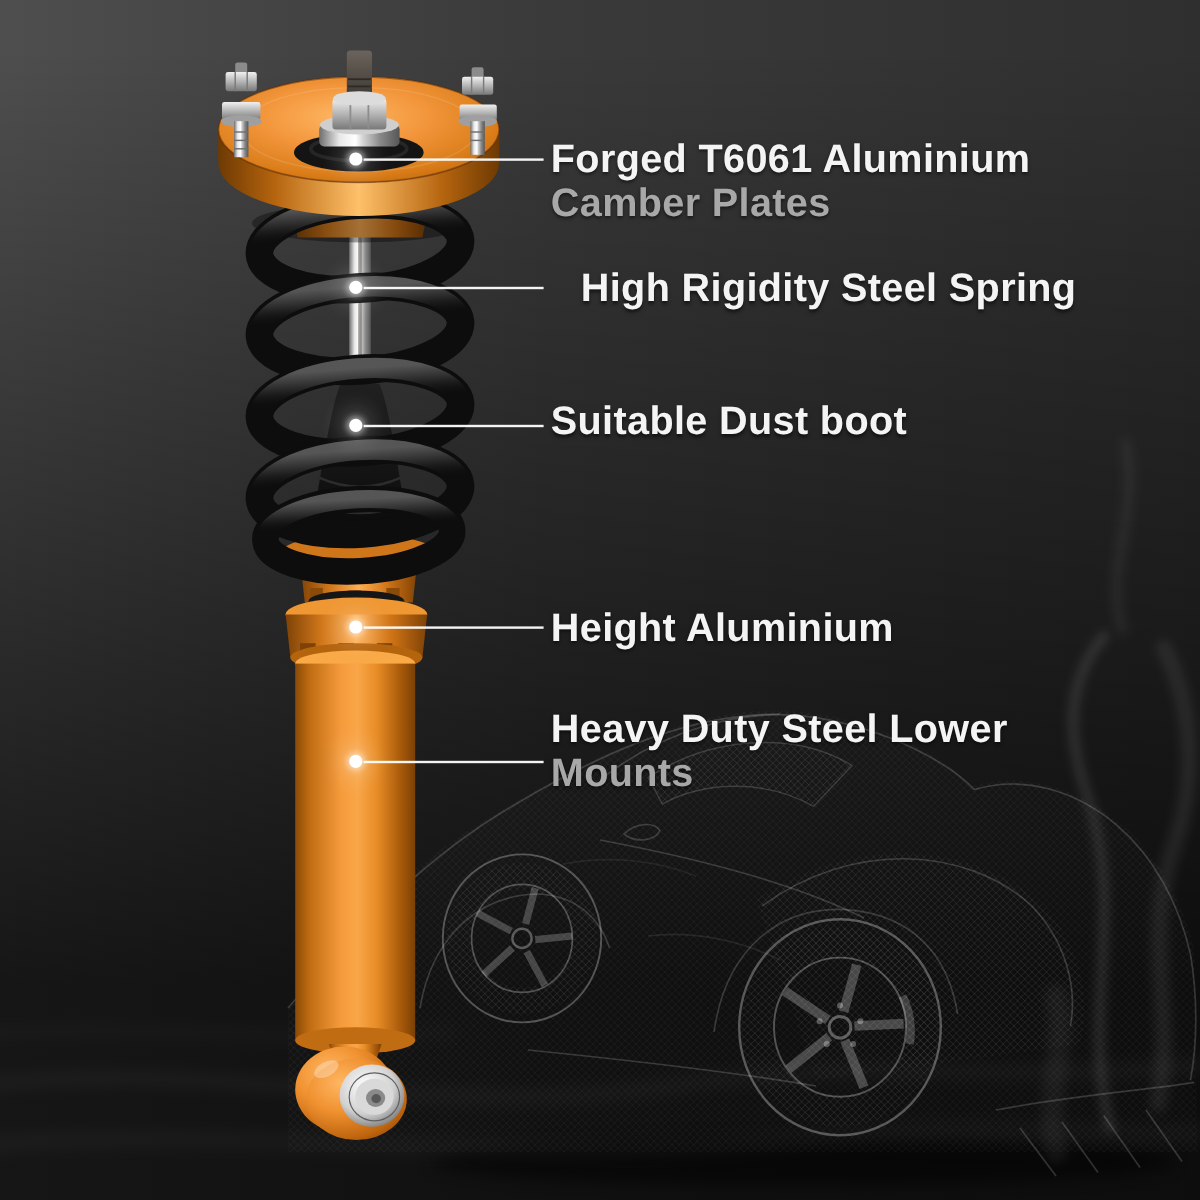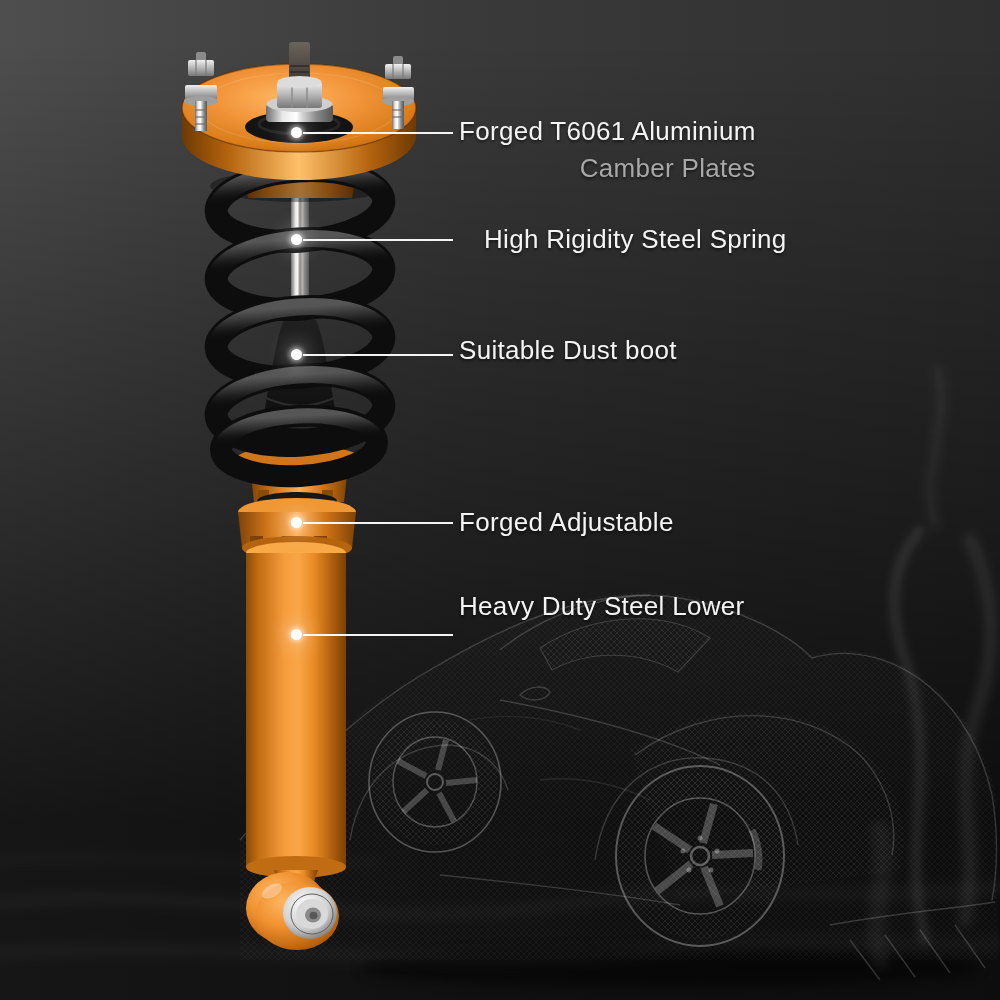--- a/index.html
+++ b/index.html
@@ -11,24 +11,24 @@
     font-family:"Liberation Sans", sans-serif;
   }
   svg{position:absolute;left:0;top:0;}
   .callout{position:absolute;left:0;top:0;width:0;height:0;}
   .dot{
     position:absolute;width:11px;height:11px;border-radius:50%;
     background:#ffffff;
     box-shadow:0 0 5px 2px rgba(255,255,255,0.55), 0 0 18px 9px rgba(255,255,255,0.20);
   }
   .leader{position:absolute;height:2px;width:150px;background:rgba(255,255,255,0.95);}
-  .label{position:absolute;line-height:37px;font-size:26px;font-weight:400;letter-spacing:0.3px;
+  .label{position:absolute;line-height:37px;font-size:33px;font-weight:700;letter-spacing:0.3px;
          text-shadow:0 2px 3px rgba(0,0,0,0.55);white-space:nowrap;}
   .label .l1{display:block;color:#f4f4f4;}
-  .label .l2{display:block;color:#a8a8a8;text-align:right;}
+  .label .l2{display:block;color:#a8a8a8;}
 </style>
 </head>
 <body>
 
 <div class="stage">
 
   <svg width="1000" height="1000" viewBox="0 0 1000 1000">
     <defs>
       <pattern id="mesh" patternUnits="userSpaceOnUse" width="6" height="6">
         <path d="M0,6 L6,0 M0,0 L6,6" stroke="rgba(255,255,255,0.065)" stroke-width="0.7" fill="none"></path>
@@ -339,25 +339,26 @@
     <span class="leader" style="left:303px;top:354px"></span>
     <div class="label" style="left:459px;top:332px">
       <span class="l1">Suitable Dust boot</span>
     </div>
   </div>
 
   <div class="callout">
     <span class="dot" style="left:291px;top:517px"></span>
     <span class="leader" style="left:303px;top:522px"></span>
     <div class="label" style="left:459px;top:504px">
-      <span class="l1">Forged Adjustable</span>
+      <span class="l1">Height Aluminium</span>
     </div>
   </div>
 
   <div class="callout">
     <span class="dot" style="left:291px;top:629px"></span>
     <span class="leader" style="left:303px;top:634px"></span>
     <div class="label" style="left:459px;top:588px">
       <span class="l1">Heavy Duty Steel Lower</span>
+      <span class="l2">Mounts</span>
     </div>
   </div>
 
 </div>
 
 </body></html>

